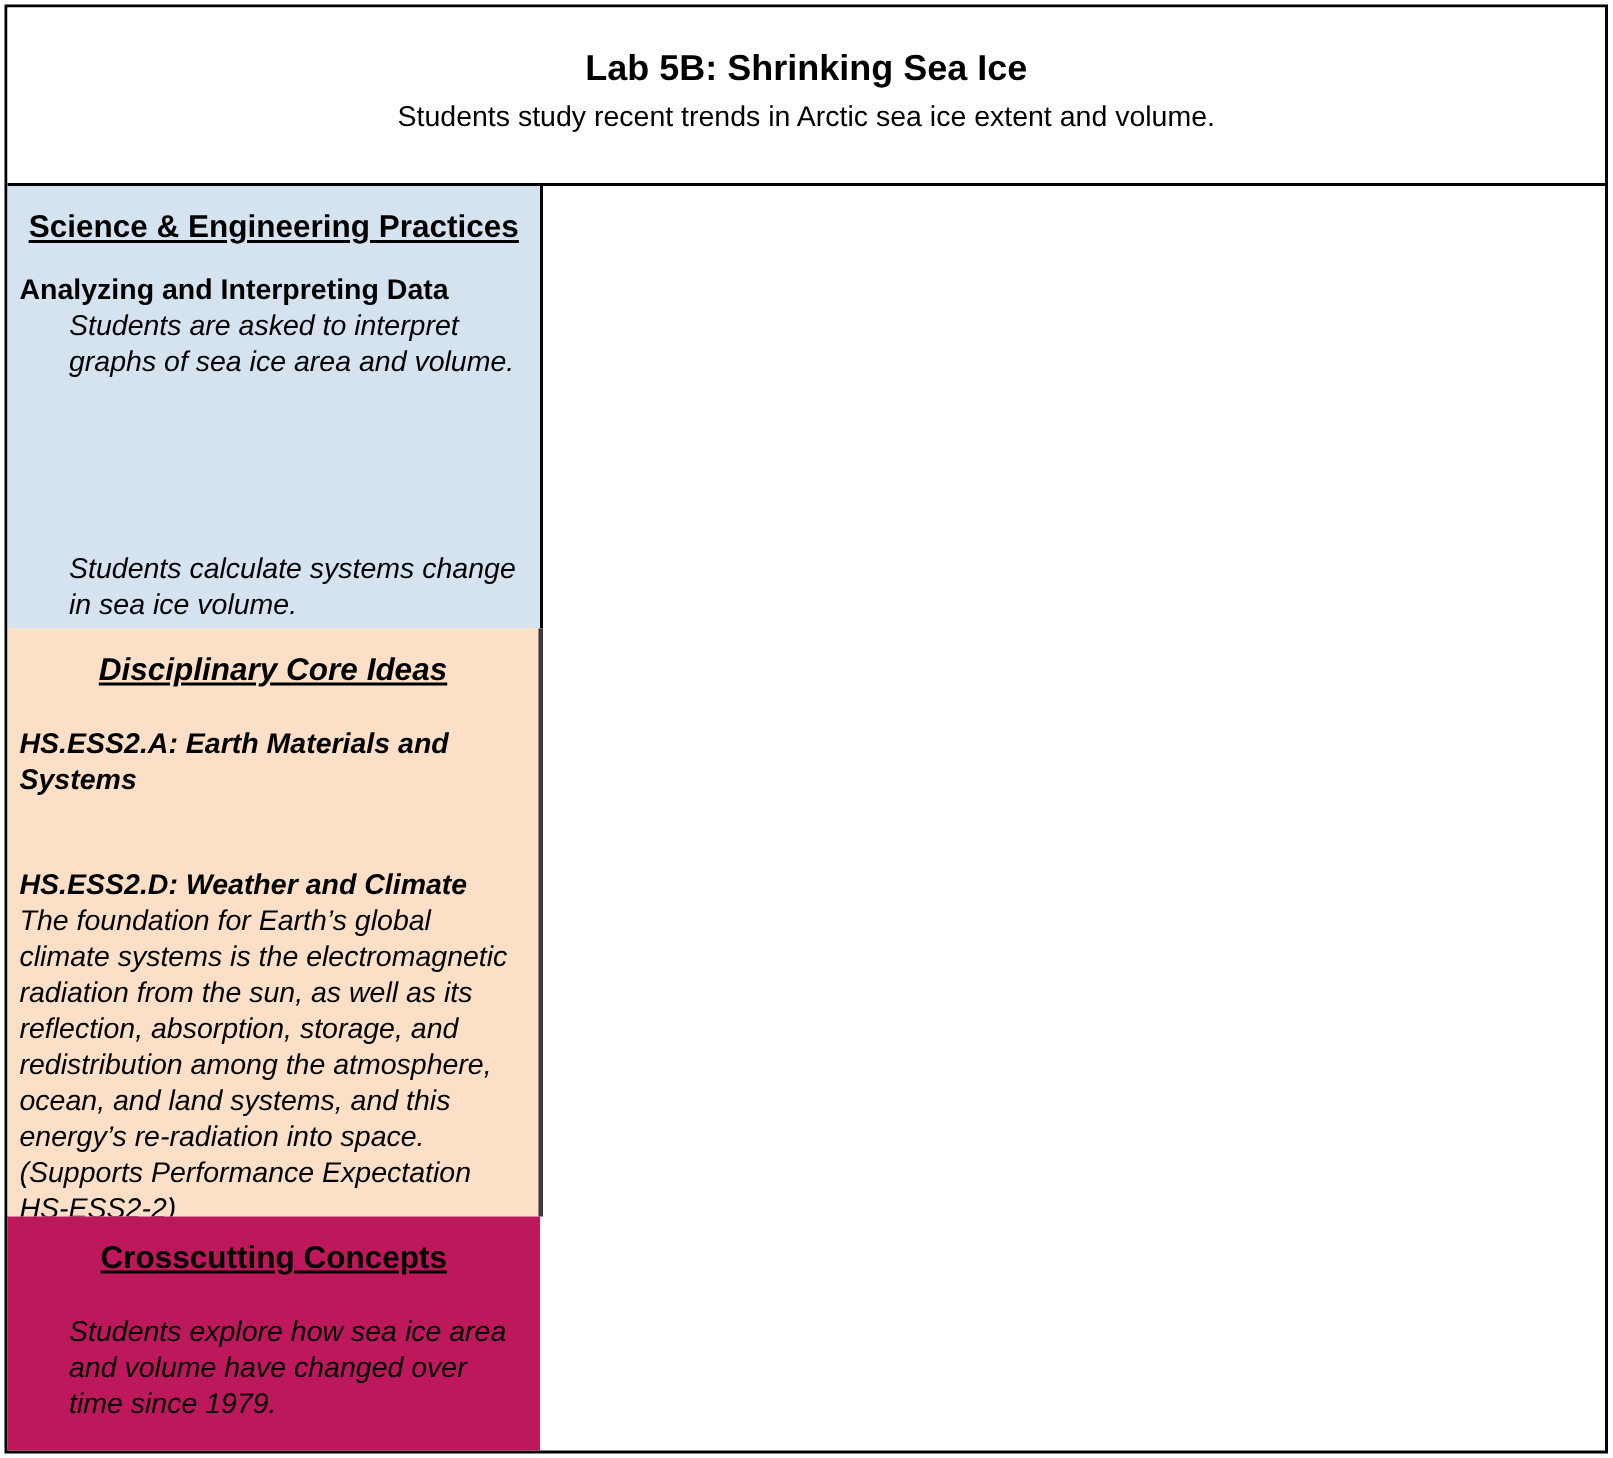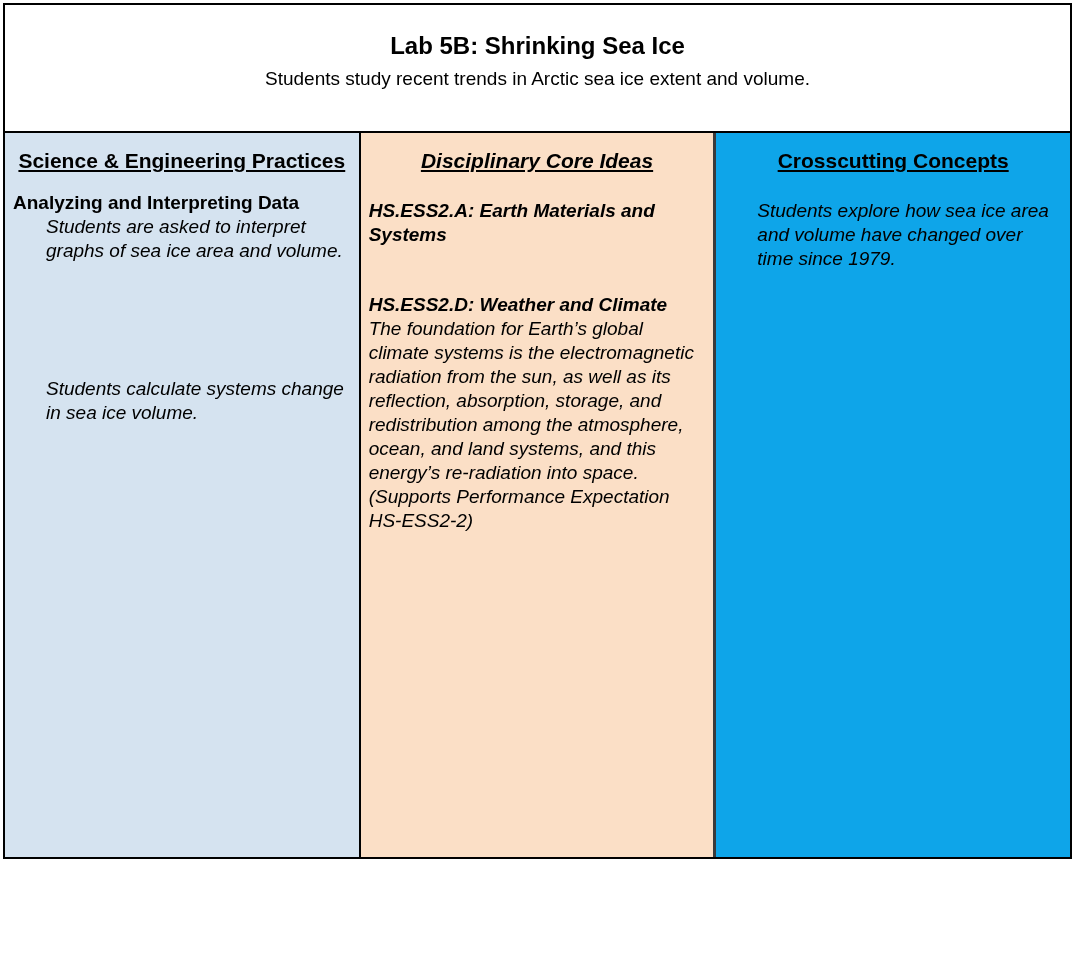--- a/index.html
+++ b/index.html
@@ -17,21 +17,21 @@
     box-sizing: border-box;
     position: relative;
     background: #ffffff;
     overflow: hidden;
   }
   .frame {
     position: absolute;
     left: 3px;
     top: 3px;
     width: 1069px;
-    height: 856px;
+    height: 966px;
     box-sizing: border-box;
     border: 2px solid #000000;
     display: flex;
     flex-direction: column;
     background: #ffffff;
   }
   .header {
     box-sizing: border-box;
     height: 128px;
     border-bottom: 2px solid #000000;
@@ -50,20 +50,21 @@
   }
   .header-subtitle {
     font-size: 19px;
     line-height: 30px;
     text-align: center;
     margin-top: 3px;
   }
   .columns {
     flex: 1 1 auto;
     display: flex;
+    flex-direction: column;
     min-height: 0;
   }
   .col {
     box-sizing: border-box;
     padding: 14px 8px 10px 8px;
     overflow: hidden;
   }
   .col-sep {
     border-right: 2px solid #000000;
   }
@@ -74,21 +75,21 @@
   .col-practices {
     width: 357px;
     background: #d5e3f0;
   }
   .col-core {
     width: 357px;
     background: #fbdfc6;
   }
   .col-crosscutting {
     width: 355px;
-    background: #0ea5e9;
+    background: #be185d;
   }
   .col-head {
     font-size: 21px;
     font-weight: bold;
     text-align: center;
     text-decoration: underline;
     line-height: 28px;
     margin: 0 0 16px 0;
   }
   .col-core .col-head,

